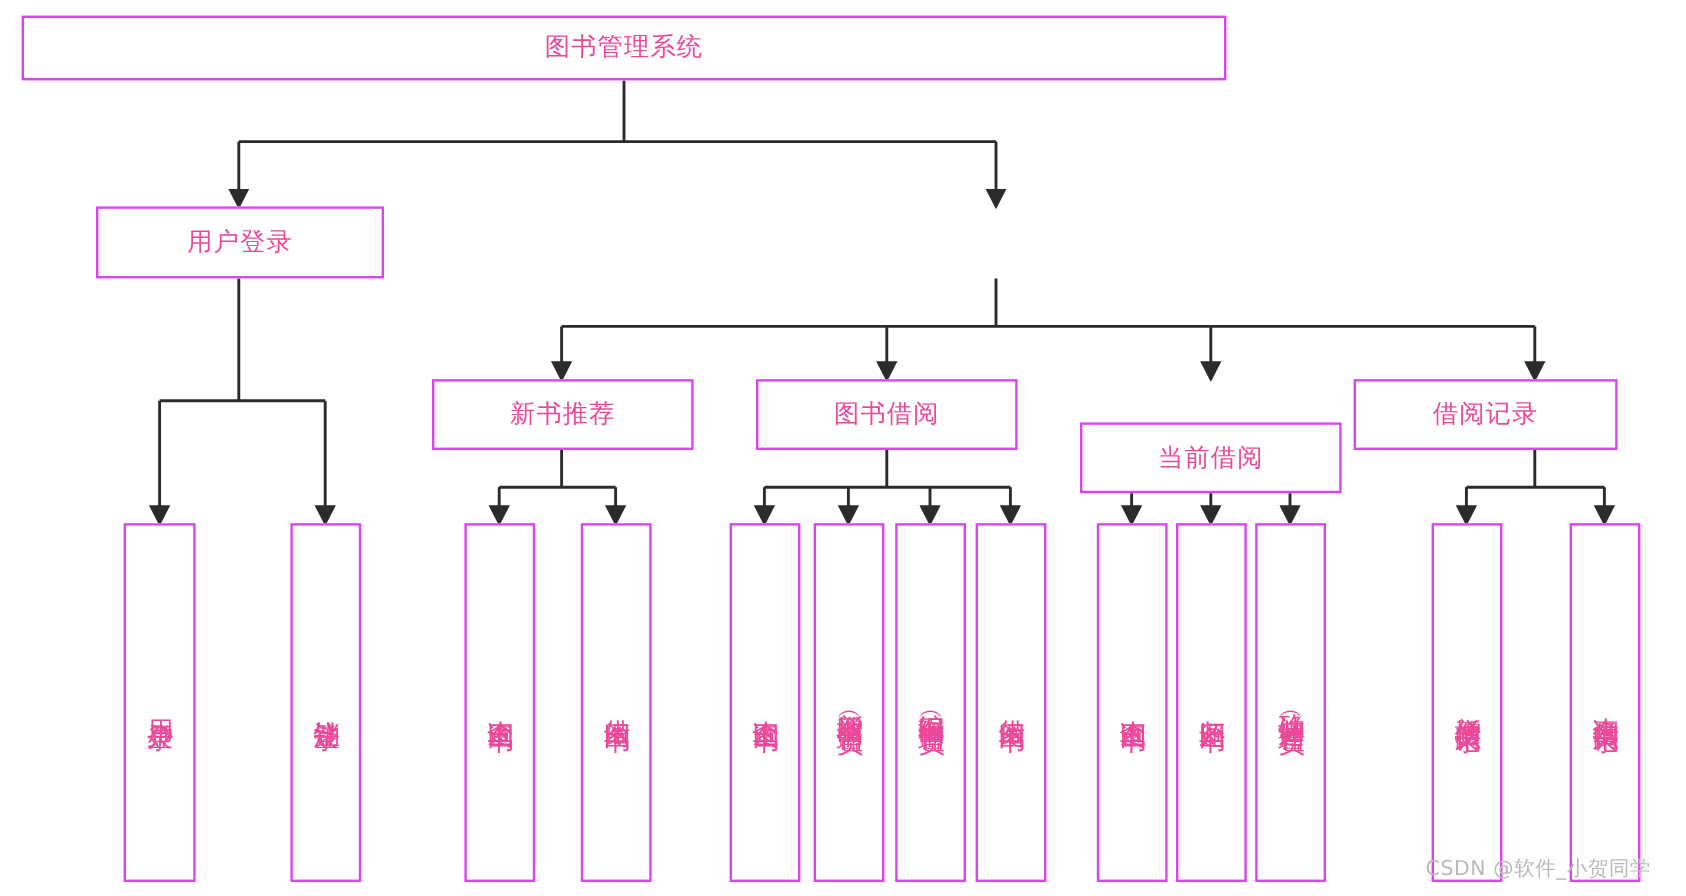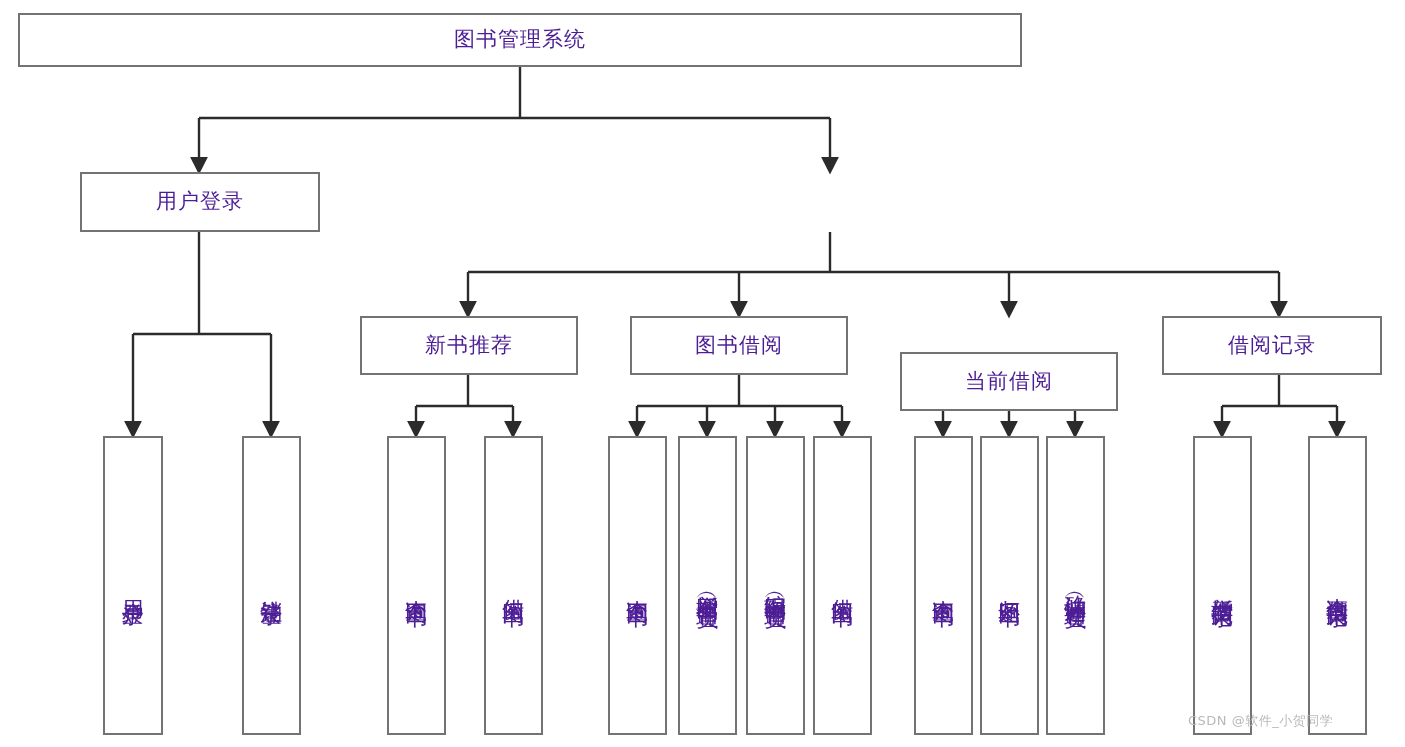--- a/index.html
+++ b/index.html
@@ -13,26 +13,26 @@
   #canvas {
     position: relative;
     width: 1405px;
     height: 747px;
     background: #ffffff;
     overflow: hidden;
   }
   .node {
     position: absolute;
     box-sizing: border-box;
-    border: 2px solid #737373;
+    border: 2px solid #d946ef;
     background: #ffffff;
     display: flex;
     align-items: center;
     justify-content: center;
-    color: #4c1d95;
+    color: #ec4899;
   }
   .node.horiz {
     font-size: 21px;
     letter-spacing: 1px;
     line-height: 1.2;
   }
   .node.vert {
     writing-mode: vertical-rl;
     text-orientation: upright;
     font-size: 22px;
@@ -51,21 +51,21 @@
     left: 0;
     top: 0;
     width: 1405px;
     height: 747px;
     pointer-events: none;
   }
   .watermark {
     position: absolute;
     left: 1188px;
     top: 712px;
-    font-size: 13px;
+    font-size: 17px;
     color: #b9b9b9;
     white-space: nowrap;
     letter-spacing: 0.5px;
   }
 </style>
 </head>
 <body>
 
 <div id="canvas">
 
@@ -129,21 +129,21 @@
 
   <div class="node horiz" style="left:360px; top:316px; width:218px; height:59px;">
     <span>新书推荐</span>
   </div>
   <div class="node horiz" style="left:630px; top:316px; width:218px; height:59px;">
     <span>图书借阅</span>
   </div>
   <div class="node horiz" style="left:900px; top:316px; width:218px; height:59px;margin-top:36px;">
     <span>当前借阅</span>
   </div>
-  <div class="node horiz" style="left:1162px; top:316px; width:220px; height:59px;">
+  <div class="node horiz" style="left:1128px; top:316px; width:220px; height:59px;">
     <span>借阅记录</span>
   </div>
 
   <div class="node vert" style="left:103px; top:436px; width:60px; height:299px;">
     <span class="vtext">用户登录</span>
   </div>
   <div class="node vert" style="left:242px; top:436px; width:59px; height:299px;">
     <span class="vtext">注销登录</span>
   </div>
 

